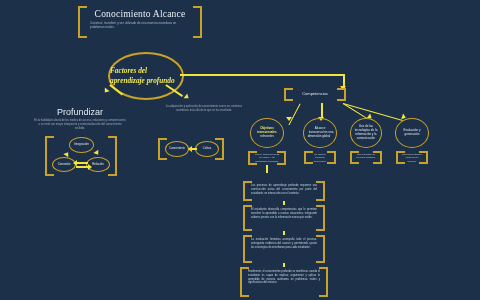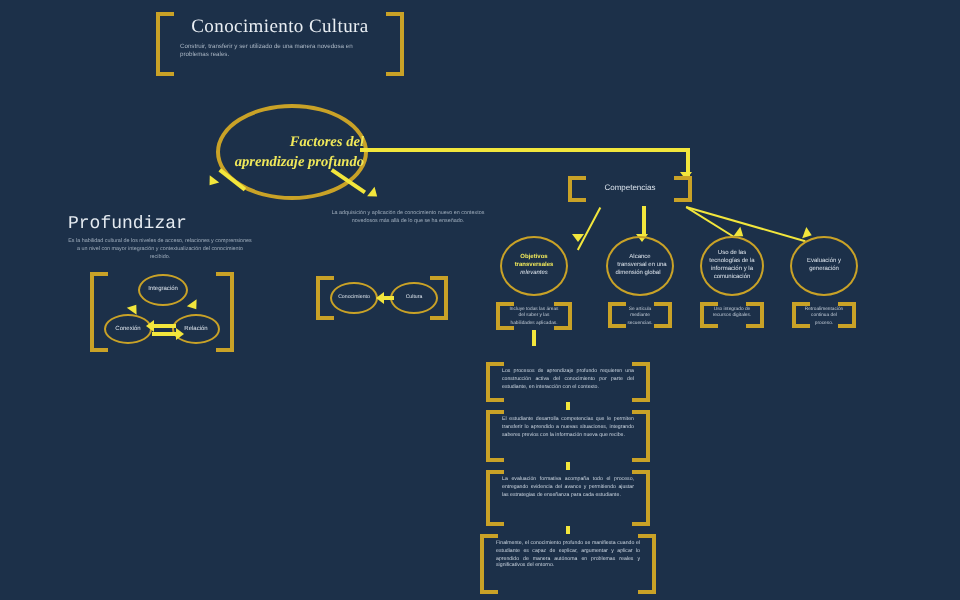--- a/index.html
+++ b/index.html
@@ -37,27 +37,27 @@
 
   
   #center-node{
     left:108px;top:52px;width:72px;height:44px;
     border:2px solid #c9a227;border-radius:50%;
     display:flex;align-items:center;justify-content:center;
   }
   #center-node .ctxt{
     color:#f0e85a;font-family:"Liberation Serif",serif;
     font-style:italic;font-weight:bold;font-size:7.3px;
-    line-height:1.32;text-align:right;
+    line-height:1.32;text-align:left;
   }
 
   
   .sec-h{
-    color:#e4eaf0;font-family:Liberation Mono, monospace;
-    font-size:9px;white-space:nowrap;
+    color:#e4eaf0;font-family:Liberation Sans, sans-serif;
+    font-size:9px;text-align:center;white-space:nowrap;
   }
   .sec-b{
     color:#9fadbc;font-size:2.7px;line-height:1.5;text-align:center;
   }
 
   
   .circ{
     position:absolute;border:1.6px solid #c9a227;border-radius:50%;
     display:flex;align-items:center;justify-content:center;
     box-sizing:border-box;
@@ -91,21 +91,21 @@
     position:absolute;left:6px;right:6px;top:2px;
     color:#c2ccd8;font-size:2.4px;line-height:1.4;text-align:center;
   }
 </style>
 </head>
 <body>
 
 <div id="canvas">
 
   <div class="brk" id="title-block">
-    <div class="title-txt">Conocimiento Cultura</div>
+    <div class="title-txt">Conocimiento Alcance</div>
     <div class="title-sub">Construir, transferir y ser utilizado de una manera novedosa en problemas reales.</div>
   </div>
 
   <div class="abs" id="center-node">
     <div class="ctxt">Factores del aprendizaje profundo</div>
   </div>
 
   <div class="diag" style="left:110px;top:84px;width:16px;height:1.6px;background:#f2e63c;transform:rotate(38deg);"></div>
   <div class="arrow-r" style="left:104px;top:88px;transform:rotate(128deg);"></div>
 

